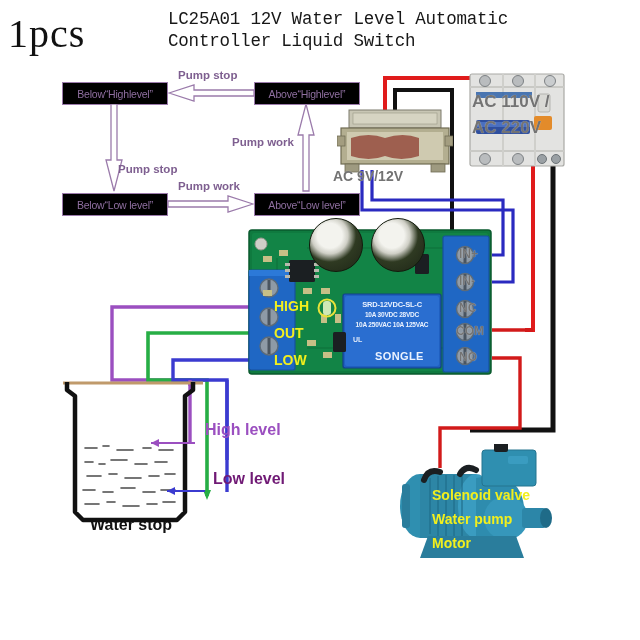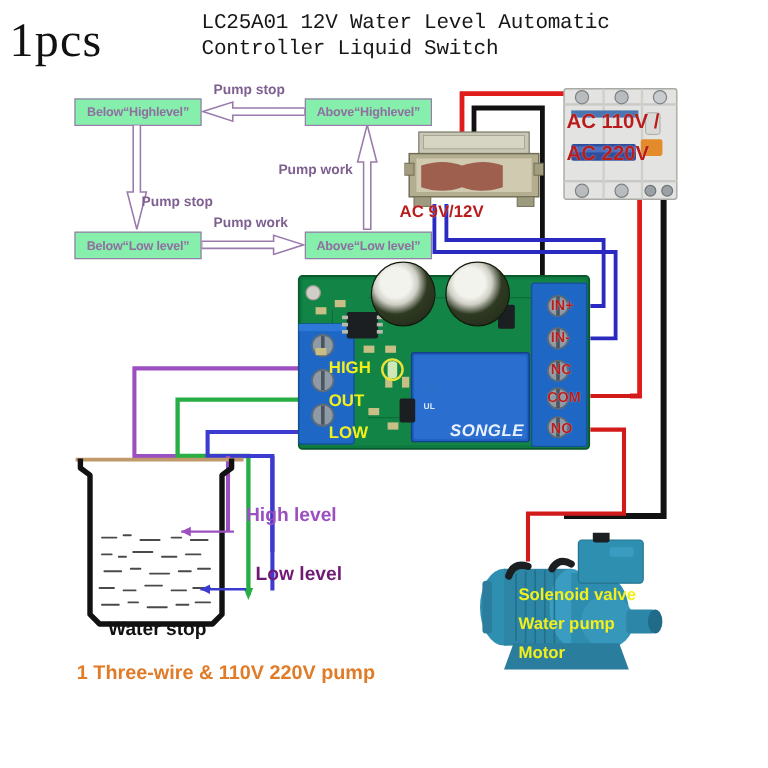--- a/index.html
+++ b/index.html
@@ -8,39 +8,39 @@
   #stage{position:relative;width:640px;height:640px;background:#fff;overflow:hidden;padding-left:48px;}
 
   
   .qty{position:absolute;left:8px;top:14px;font-family:"Liberation Serif",serif;
        font-size:40px;color:#111;letter-spacing:1px;line-height:1;}
   .title{position:absolute;left:168px;top:8px;width:470px;
          font-family:"Liberation Mono","DejaVu Sans Mono",monospace;
          font-size:17.5px;line-height:22px;color:#171717;letter-spacing:-.2px;}
 
   
-  .fbox{position:absolute;border:1.6px solid #9b7bab;background:#86efac;
-        color:#8f6fa0;font-size:10.5px;font-weight:bold;
+  .fbox{position:absolute;border:1.6px solid #9b7bab;background:#000000;
+        color:#8f6fa0;font-size:10.5px;font-weight:normal;
         display:flex;align-items:center;justify-content:center;
         white-space:nowrap;letter-spacing:-.2px;}
   .flabel{position:absolute;color:#7e5f90;font-size:11.5px;font-weight:bold;white-space:nowrap;}
   .farrow{position:absolute;}
 
   
   .wire{position:absolute;}
 
   
   .tower{position:absolute;}
   .towerlabel{position:absolute;font-size:16px;font-weight:bold;white-space:nowrap;}
 
   
   .hw{position:absolute;}
   .ovl{position:absolute;font-weight:bold;white-space:nowrap;}
 
-  .redlabel{color:#b91c1c;text-shadow:0 0 1px rgba(255,255,255,.6);}
+  .redlabel{color:#737373;text-shadow:0 0 1px rgba(255,255,255,.6);}
   .yellowlabel{color:#f2ef1d;}
   .caption{position:absolute;font-size:16.5px;font-weight:bold;color:#e07b28;white-space:nowrap;}
   .cap{position:absolute;border-radius:50%;background:
         radial-gradient(circle at 38% 32%,#f3f3ee 0 26%,#cfcfc6 38%,#2f3a22 55%,#1d2516 100%);
         border:1px solid #121a0c;}
 </style>
 </head>
 <body>
 
 <div id="stage">
@@ -269,22 +269,28 @@
 
       <circle cx="14" cy="16" r="6" fill="#cfcfc8" stroke="#9a9a90" stroke-width="1"></circle>
       <circle cx="112" cy="96" r="5" fill="#2f6fc8" opacity=".6"></circle>
     </svg>
 
     
     <div class="cap" style="left:62px;top:-10px;width:52px;height:52px;"></div>
     <div class="cap" style="left:124px;top:-10px;width:52px;height:52px;"></div>
 
     
-    <div style="position:absolute;left:128px;top:122px;color:#eaf2ff;font-size:14px;font-weight:bold;
-                font-style:italic;letter-spacing:.4px;">SONGLE</div>
+    <div style="position:absolute;left:101px;top:72px;width:88px;text-align:center;
+                color:#eaf2ff;font-size:7.5px;font-weight:bold;line-height:10px;letter-spacing:-.2px;">
+      <div>SRD-12VDC-SL-C</div>
+      <div style="font-size:6.5px;">10A 30VDC  28VDC</div>
+      <div style="font-size:6.5px;">10A 250VAC  10A 125VAC</div>
+    </div>
+    <div style="position:absolute;left:128px;top:122px;color:#eaf2ff;font-size:11px;font-weight:bold;
+                letter-spacing:.4px;">SONGLE</div>
     <div style="position:absolute;left:106px;top:108px;color:#dfe9f8;font-size:7px;font-weight:bold;">UL</div>
   </div>
 
   <div class="ovl yellowlabel" style="left:274px;top:298px;font-size:14px;">HIGH</div>
   <div class="ovl yellowlabel" style="left:274px;top:325px;font-size:14px;">OUT</div>
   <div class="ovl yellowlabel" style="left:274px;top:352px;font-size:14px;">LOW</div>
 
   <div class="ovl redlabel" style="left:459px;top:247px;font-size:12px;">IN+</div>
   <div class="ovl redlabel" style="left:459px;top:274px;font-size:12px;">IN-</div>
   <div class="ovl redlabel" style="left:459px;top:301px;font-size:12px;">NC</div>
@@ -320,15 +326,14 @@
       <path d="M30,92 L118,92 L126,114 L22,114 Z" fill="#2a7d9c"></path>
 
       <path d="M26,36 q4,-12 16,-8" fill="none" stroke="#1b1f22" stroke-width="6" stroke-linecap="round"></path>
       <path d="M62,30 q6,-10 16,-4" fill="none" stroke="#1b1f22" stroke-width="6" stroke-linecap="round"></path>
     </svg>
   </div>
   <div class="ovl yellowlabel" style="left:432px;top:487px;font-size:14px;">Solenoid valve</div>
   <div class="ovl yellowlabel" style="left:432px;top:511px;font-size:14px;">Water pump</div>
   <div class="ovl yellowlabel" style="left:432px;top:535px;font-size:14px;">Motor</div>
 
-  <div class="caption" style="left:64px;top:552px;">1 Three-wire &amp; 110V 220V pump</div>
 
 </div>
 
 </body></html>

